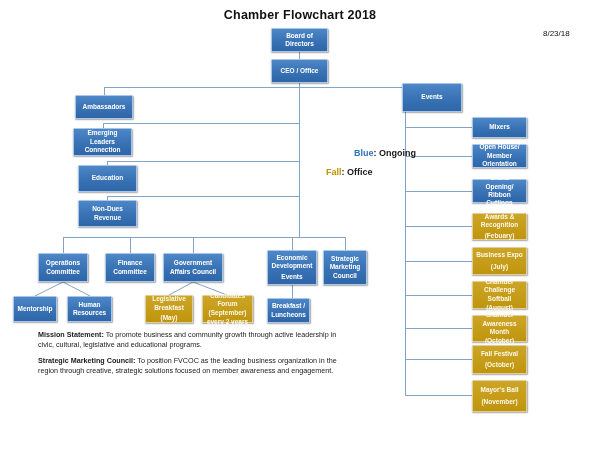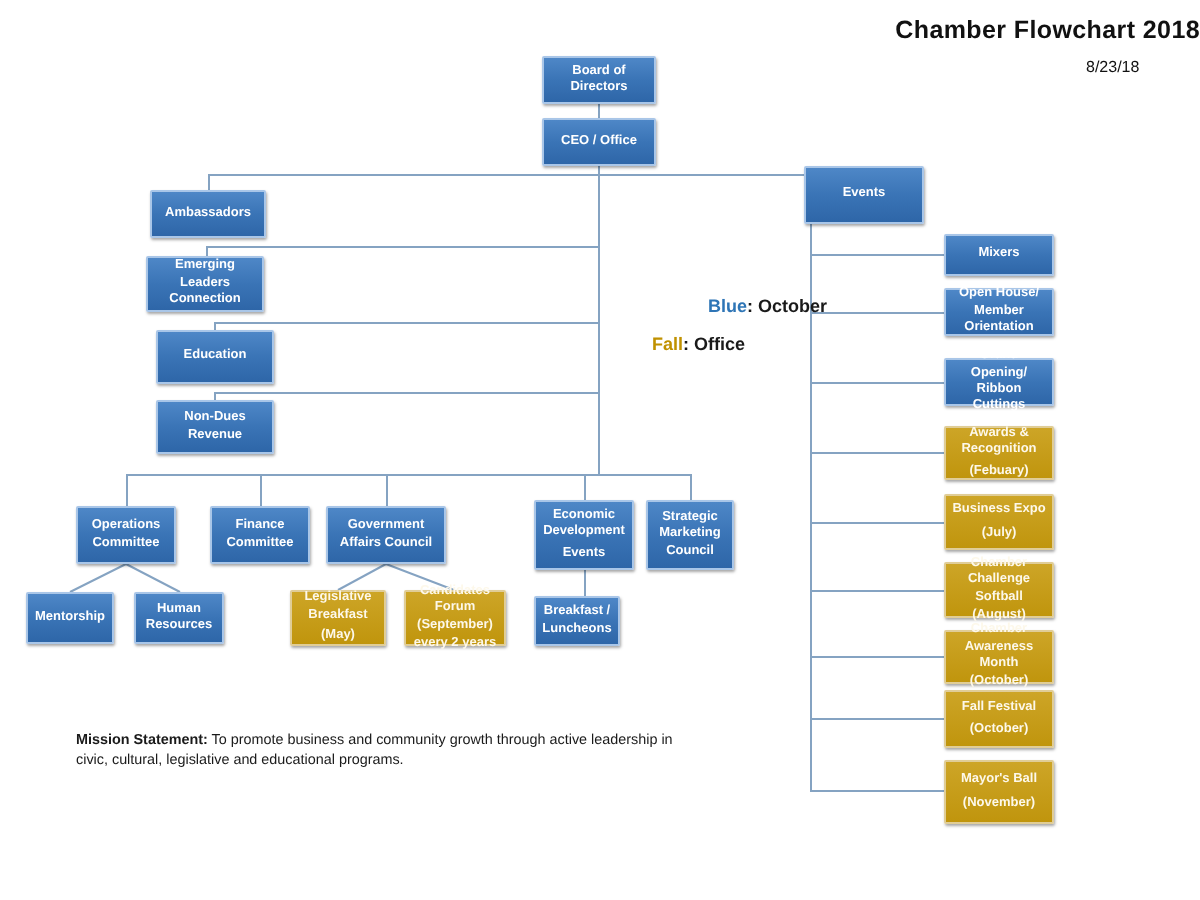--- a/index.html
+++ b/index.html
@@ -1,21 +1,21 @@
 <!DOCTYPE html>
 <html><head>
 <meta charset="utf-8">
 <style>
   html,body{margin:0;padding:0;background:#ffffff;}
   #canvas{
     position:relative;width:600px;height:450px;background:#ffffff;overflow:hidden;
     font-family:"Liberation Sans",sans-serif;
   }
   .title{
-    position:absolute;left:0;top:8px;width:600px;text-align:right;
+    position:absolute;left:0;top:8px;width:600px;text-align:center;
     font-size:12.5px;font-weight:bold;color:#111;letter-spacing:.2px;
   }
   .date{
     position:absolute;left:543px;top:29px;font-size:8px;color:#111;
   }
   svg.lines{position:absolute;left:0;top:0;pointer-events:none;}
   .box{
     position:absolute;display:flex;align-items:center;justify-content:center;
     text-align:center;color:#fff;font-weight:bold;font-size:6.5px;line-height:1.3;
     border-radius:1px;box-sizing:border-box;padding:1px 2px;
@@ -27,21 +27,21 @@
   }
   .gold{
     background:linear-gradient(180deg,#cda527 0%,#c0950d 100%);
     border:1px solid #e0cd97;color:#fdf8ea;
   }
   .inner{display:flex;flex-direction:column;align-items:center;gap:3px;}
   .legend{position:absolute;left:326px;top:148px;font-size:9px;color:#1a1a1a;font-weight:bold;}
   .legend .row{margin-bottom:9px;}
   .lg-blue{color:#2E75B6;padding-left:28px;}
   .lg-gold{color:#C09100;}
-  .paras{position:absolute;left:38px;top:365px;width:314px;font-size:7.2px;
+  .paras{position:absolute;left:38px;top:330px;width:314px;font-size:7.2px;
     line-height:1.32;color:#1a1a1a;}
   .paras p{margin:0 0 7px 0;}
   .paras strong{font-weight:bold;}
 </style>
 </head>
 <body>
 
 <div id="canvas">
 
   <div class="title">Chamber Flowchart 2018</div>
@@ -107,21 +107,21 @@
   </div>
   <div class="box blue" style="left:78px;top:165px;width:59px;height:27px;">
     <span>Education</span>
   </div>
   <div class="box blue" style="left:78px;top:200px;width:59px;height:27px;">
     <span>Non-Dues Revenue</span>
   </div>
 
   <div class="legend">
     <div class="row">
-      <span class="lg-blue">Blue</span><span>: October</span>
+      <span class="lg-blue">Blue</span><span>: Ongoing</span>
     </div>
     <div class="row">
       <span class="lg-gold">Fall</span><span>: Office</span>
     </div>
   </div>
 
   <div class="box blue" style="left:38px;top:253px;width:50px;height:29px;">
     <span>Operations Committee</span>
   </div>
   <div class="box blue" style="left:105px;top:253px;width:50px;height:29px;">
@@ -206,15 +206,16 @@
   </div>
   <div class="box gold" style="left:472px;top:380px;width:55px;height:32px;">
     <div class="inner">
       <span>Mayor's Ball</span>
       <span>(November)</span>
     </div>
   </div>
 
   <div class="paras">
     <p><strong>Mission Statement:</strong><span> To promote business and community growth through active leadership in civic, cultural, legislative and educational programs.</span></p>
+    <p><strong>Strategic Marketing Council:</strong><span> To position FVCOC as the leading business organization in the region through creative, strategic solutions focused on member awareness and engagement.</span></p>
   </div>
 
 </div>
 
 </body></html>

